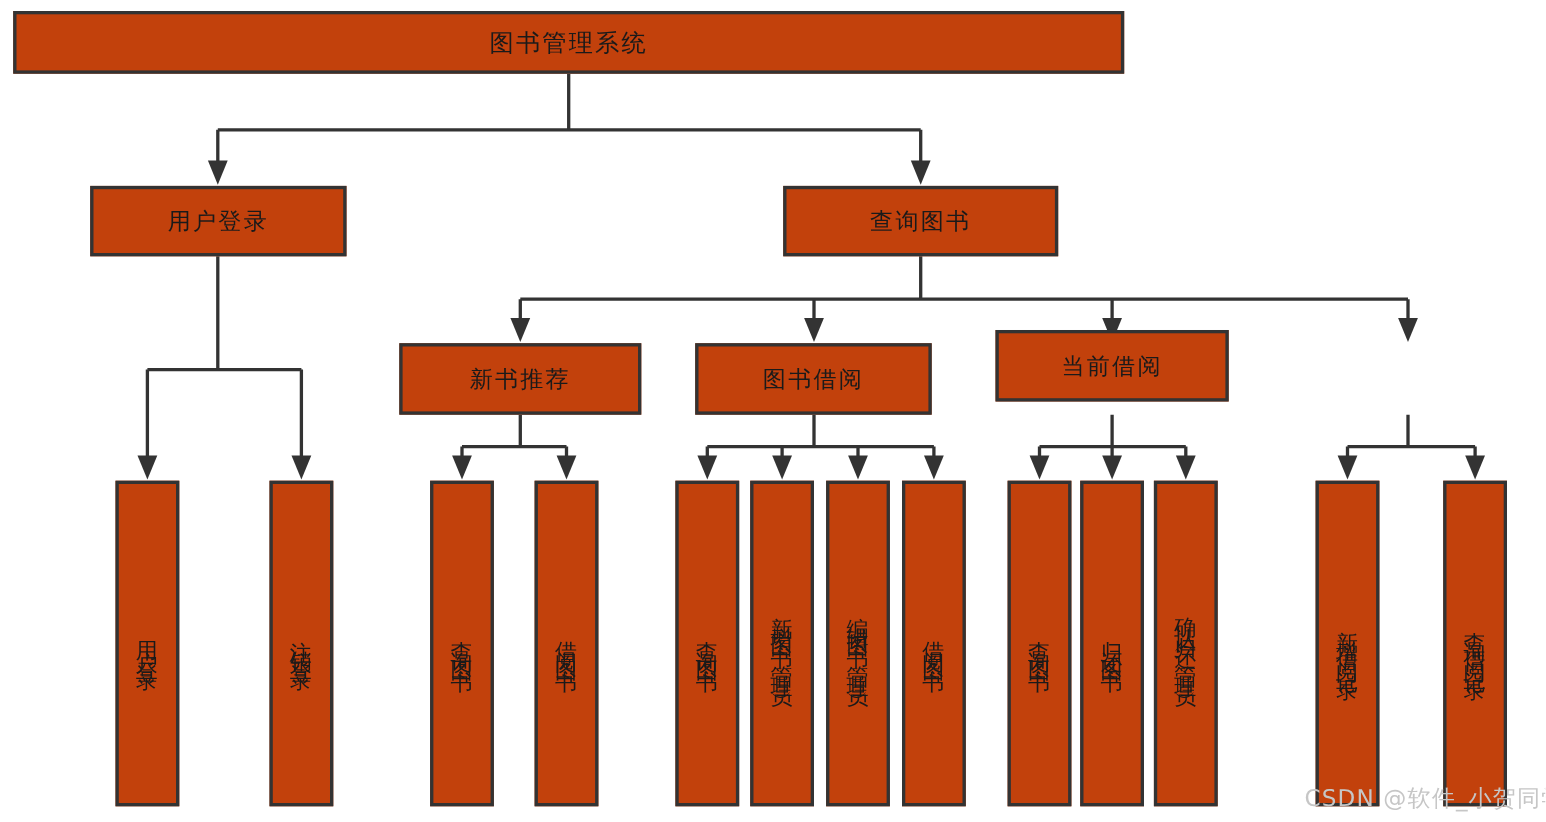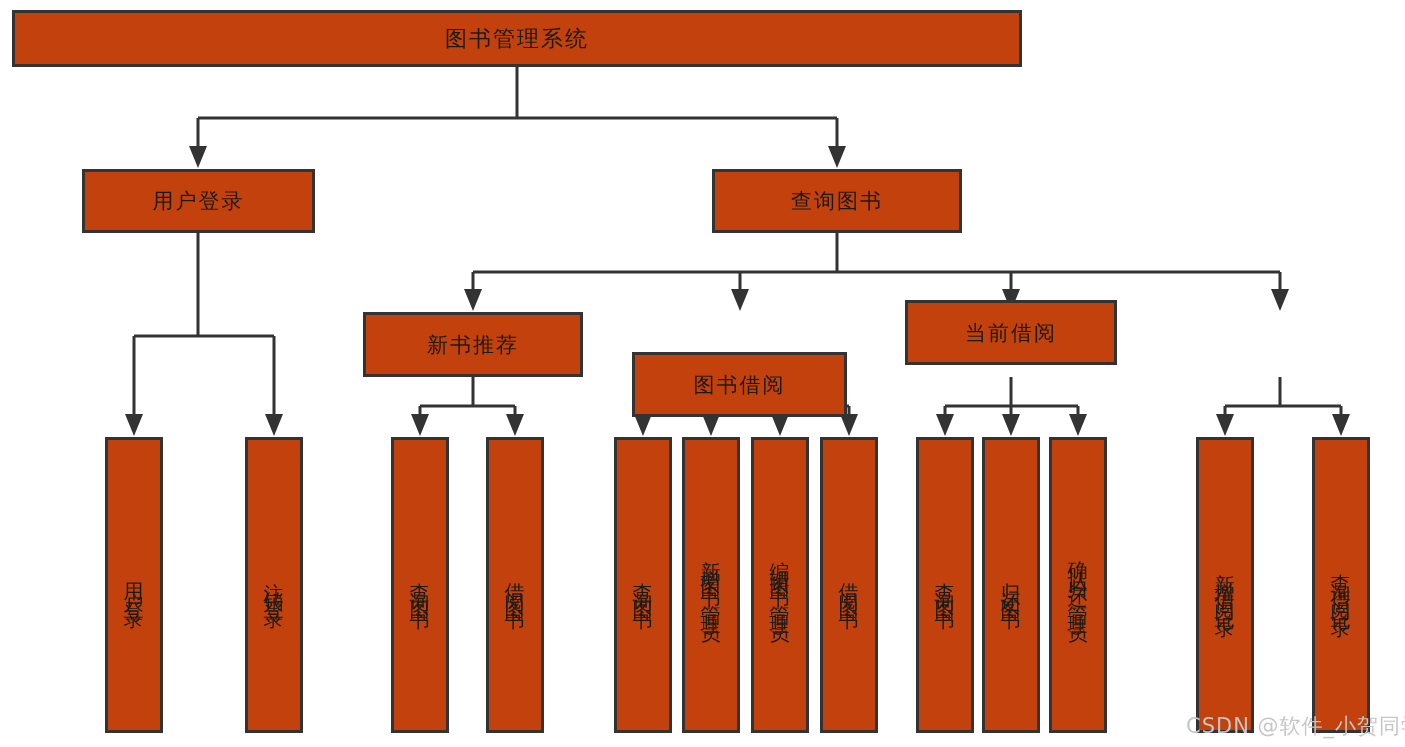--- a/index.html
+++ b/index.html
@@ -97,21 +97,21 @@
       <polygon points="1332,414 1350,414 1341,436"></polygon>
     </g>
   </svg>
 
   <div class="node root" style="left:12px; top:10px; width:1010px; height:57px;">图书管理系统</div>
 
   <div class="node" style="left:82px; top:169px; width:233px; height:64px;">用户登录</div>
   <div class="node" style="left:712px; top:169px; width:250px; height:64px;">查询图书</div>
 
   <div class="node" style="left:363px; top:312px; width:220px; height:65px;">新书推荐</div>
-  <div class="node" style="left:632px; top:312px; width:215px; height:65px;margin-top:40px;">图书借阅</div>
+  <div class="node" style="left:632px; top:312px; width:215px; height:65px;">图书借阅</div>
   <div class="node" style="left:905px; top:300px; width:212px; height:65px;">当前借阅</div>
 
   <div class="node leaf" style="left:105px; top:437px; width:58px; height:296px;">用户登录</div>
   <div class="node leaf" style="left:245px; top:437px; width:58px; height:296px;">注销登录</div>
 
   <div class="node leaf" style="left:391px; top:437px; width:58px; height:296px;">查询图书</div>
   <div class="node leaf" style="left:486px; top:437px; width:58px; height:296px;">借阅图书</div>
 
   <div class="node leaf" style="left:614px; top:437px; width:58px; height:296px;">查询图书</div>
   <div class="node leaf" style="left:682px; top:437px; width:58px; height:296px;">新增图书（管理员）</div>

